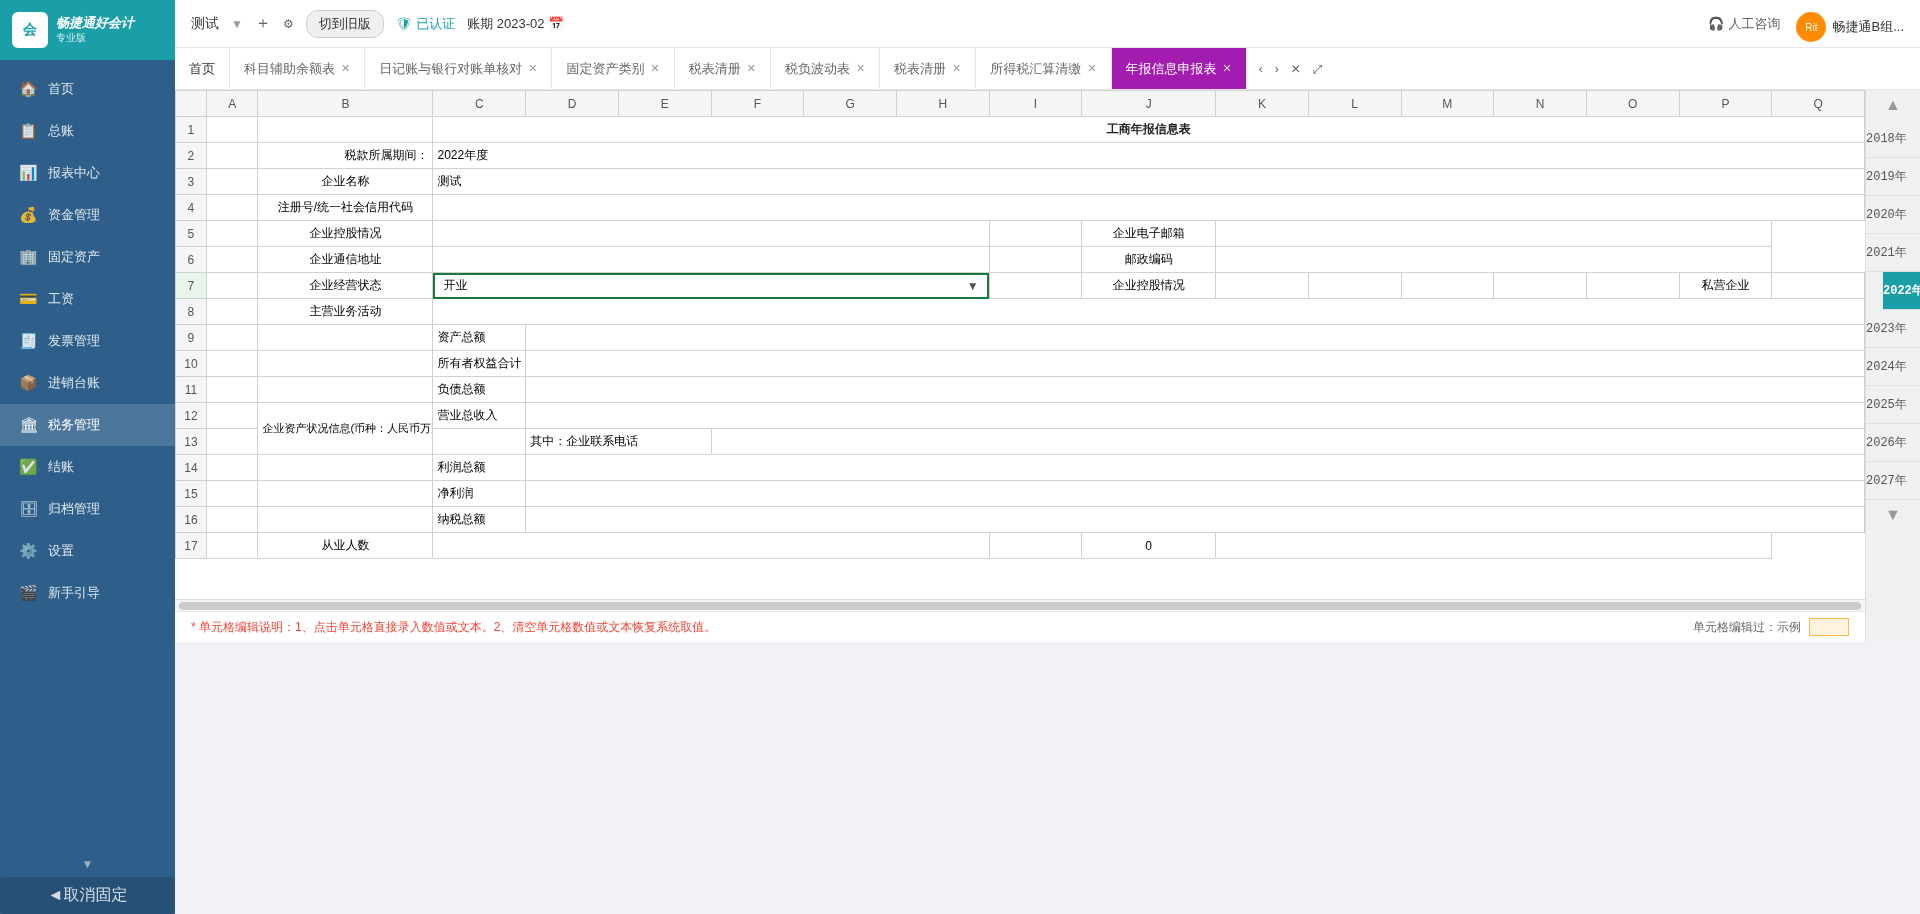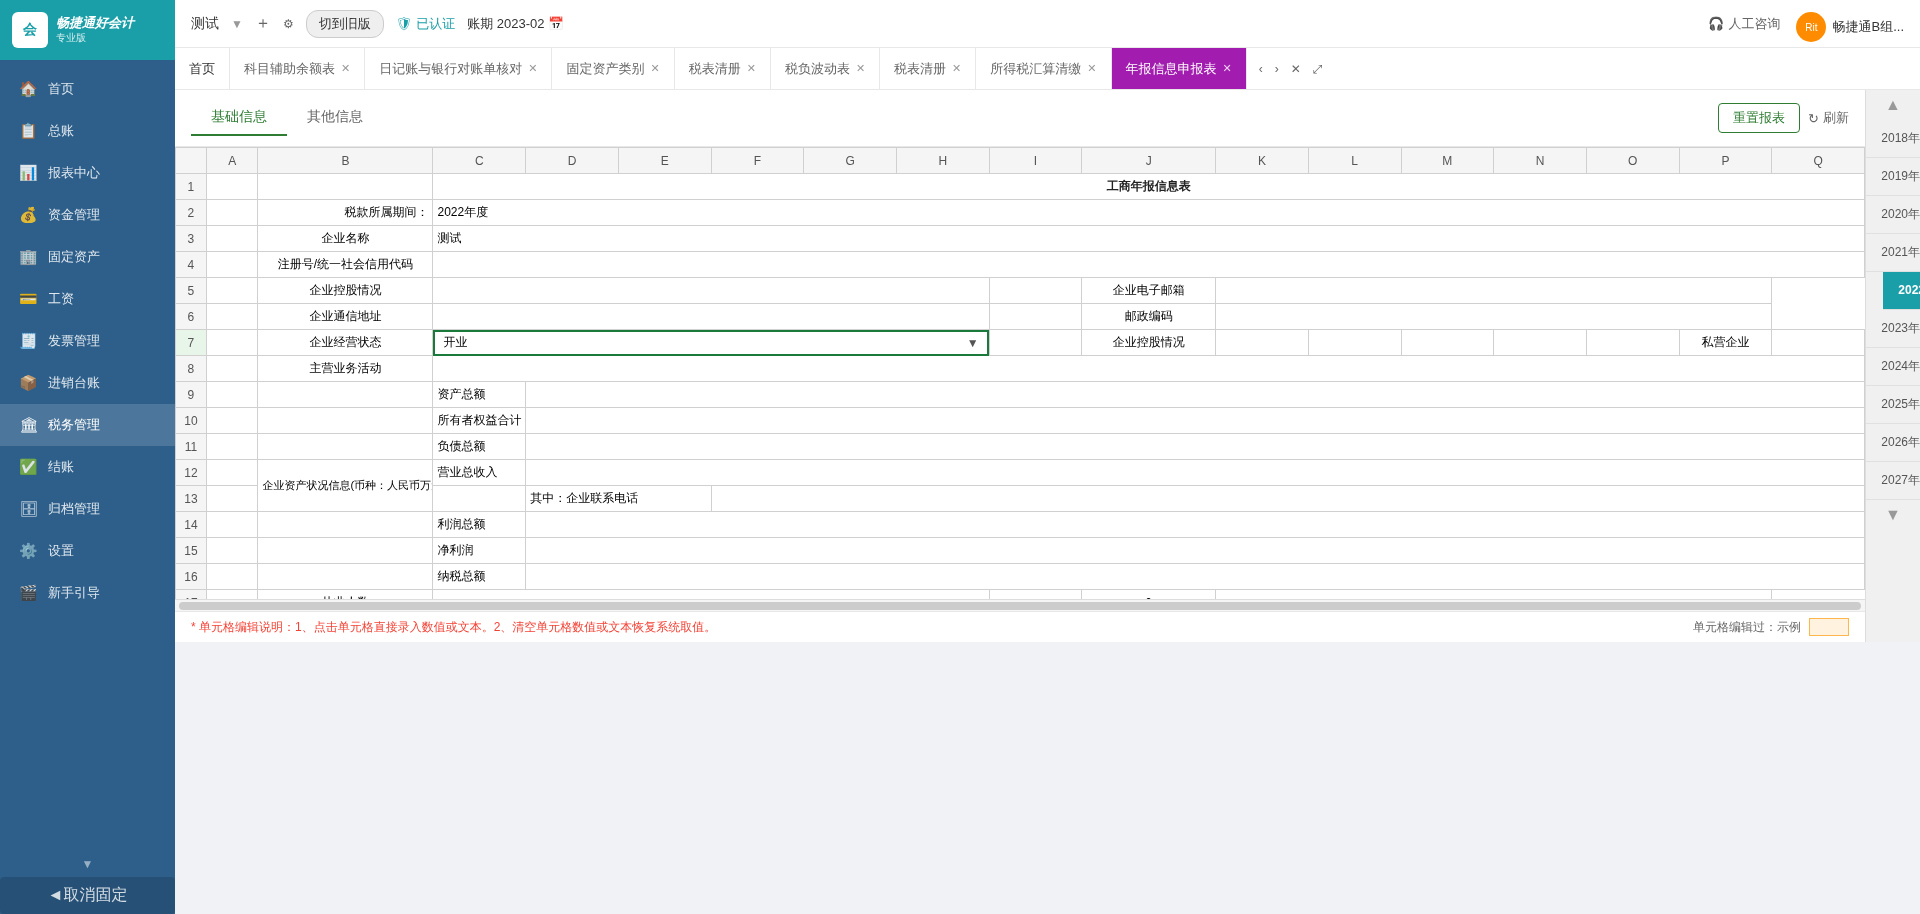--- a/index.html
+++ b/index.html
@@ -85,21 +85,21 @@
     
     
     .bottom-bar { background: white; border-top: 1px solid #e8e8e8; padding: 6px 16px; display: flex; align-items: center; font-size: 12px; color: #f44336; flex-shrink: 0; }
     .bottom-bar-info { color: #f44336; }
     .bottom-bar-right { margin-left: auto; display: flex; align-items: center; gap: 8px; color: #666; }
     .example-cell { display: inline-block; width: 40px; height: 18px; background: #fff3e0; border: 1px solid #ffb74d; }
 
     
     .year-panel { width: 55px; background: #f0f0f0; display: flex; flex-direction: column; align-items: center; border-left: 1px solid #ddd; flex-shrink: 0; overflow: hidden; }
     .year-panel-nav { cursor: pointer; color: #999; padding: 6px; font-size: 16px; }
-    .year-item { width: 100%; text-align: right; padding: 10px 0; cursor: pointer; color: #555; font-size: 12px; border-bottom: 1px solid #e0e0e0; }
+    .year-item { width: 100%; text-align: left; padding: 10px 0; cursor: pointer; color: #555; font-size: 12px; border-bottom: 1px solid #e0e0e0; font-family: Liberation Mono, monospace; }
     .year-item.active { background: #1a9fa8; color: white; font-weight: bold; margin-left: 17px; }
 
     .horizontal-scroll { height: 12px; background: #f5f5f5; border-top: 1px solid #ddd; display: flex; align-items: center; }
     .horizontal-scroll-inner { flex: 1; background: #ccc; height: 8px; border-radius: 4px; margin: 0 4px; }
   </style>
 </head>
 <body>
 
 <div class="sidebar">
   <div class="sidebar-logo">
@@ -244,36 +244,20 @@
       <span class="tabbar-nav-btn">›</span>
       <span class="tabbar-close-all">✕</span>
       <span class="tabbar-expand">⤢</span>
     </div>
   </div>
 
   <div class="content">
 
     <div class="spreadsheet-area">
 
-      <div class="sheet-toolbar">
-        <div class="sheet-tabs">
-          <div id="sheet-tabs-container" style="display: flex;">
-              <div class="sheet-tab active">基础信息</div>
-              <div class="sheet-tab">其他信息</div>
-            </div>
-        </div>
-        <div class="sheet-tab-spacer"></div>
-        <div class="sheet-actions">
-          <button class="btn-reset">重置报表</button>
-          <button class="btn-refresh">
-            <span>↻</span>
-            <span>刷新</span>
-          </button>
-        </div>
-      </div>
 
       <div class="grid-container">
         <div class="grid-scroll">
           <table class="spreadsheet">
             <colgroup>
               <col style="width:30px">
               <col style="width:50px">
               <col style="width:170px">
               <col style="width:90px">
               <col style="width:90px">

